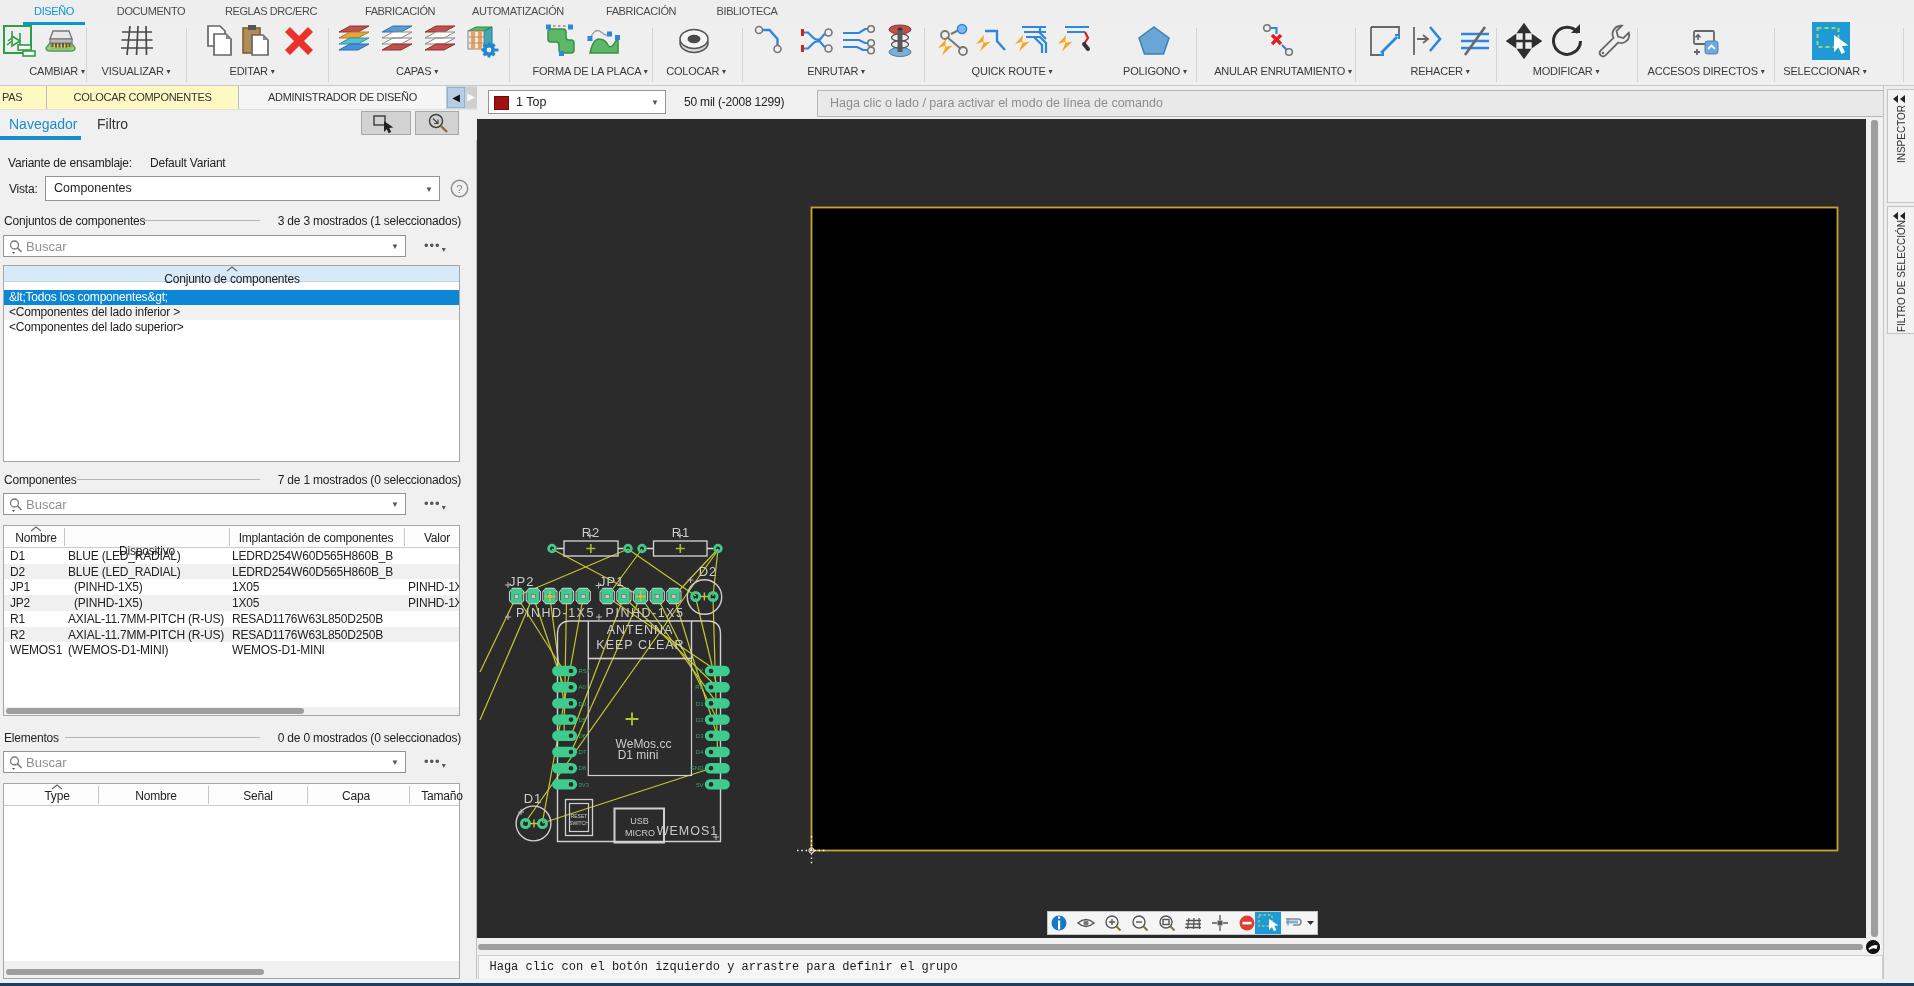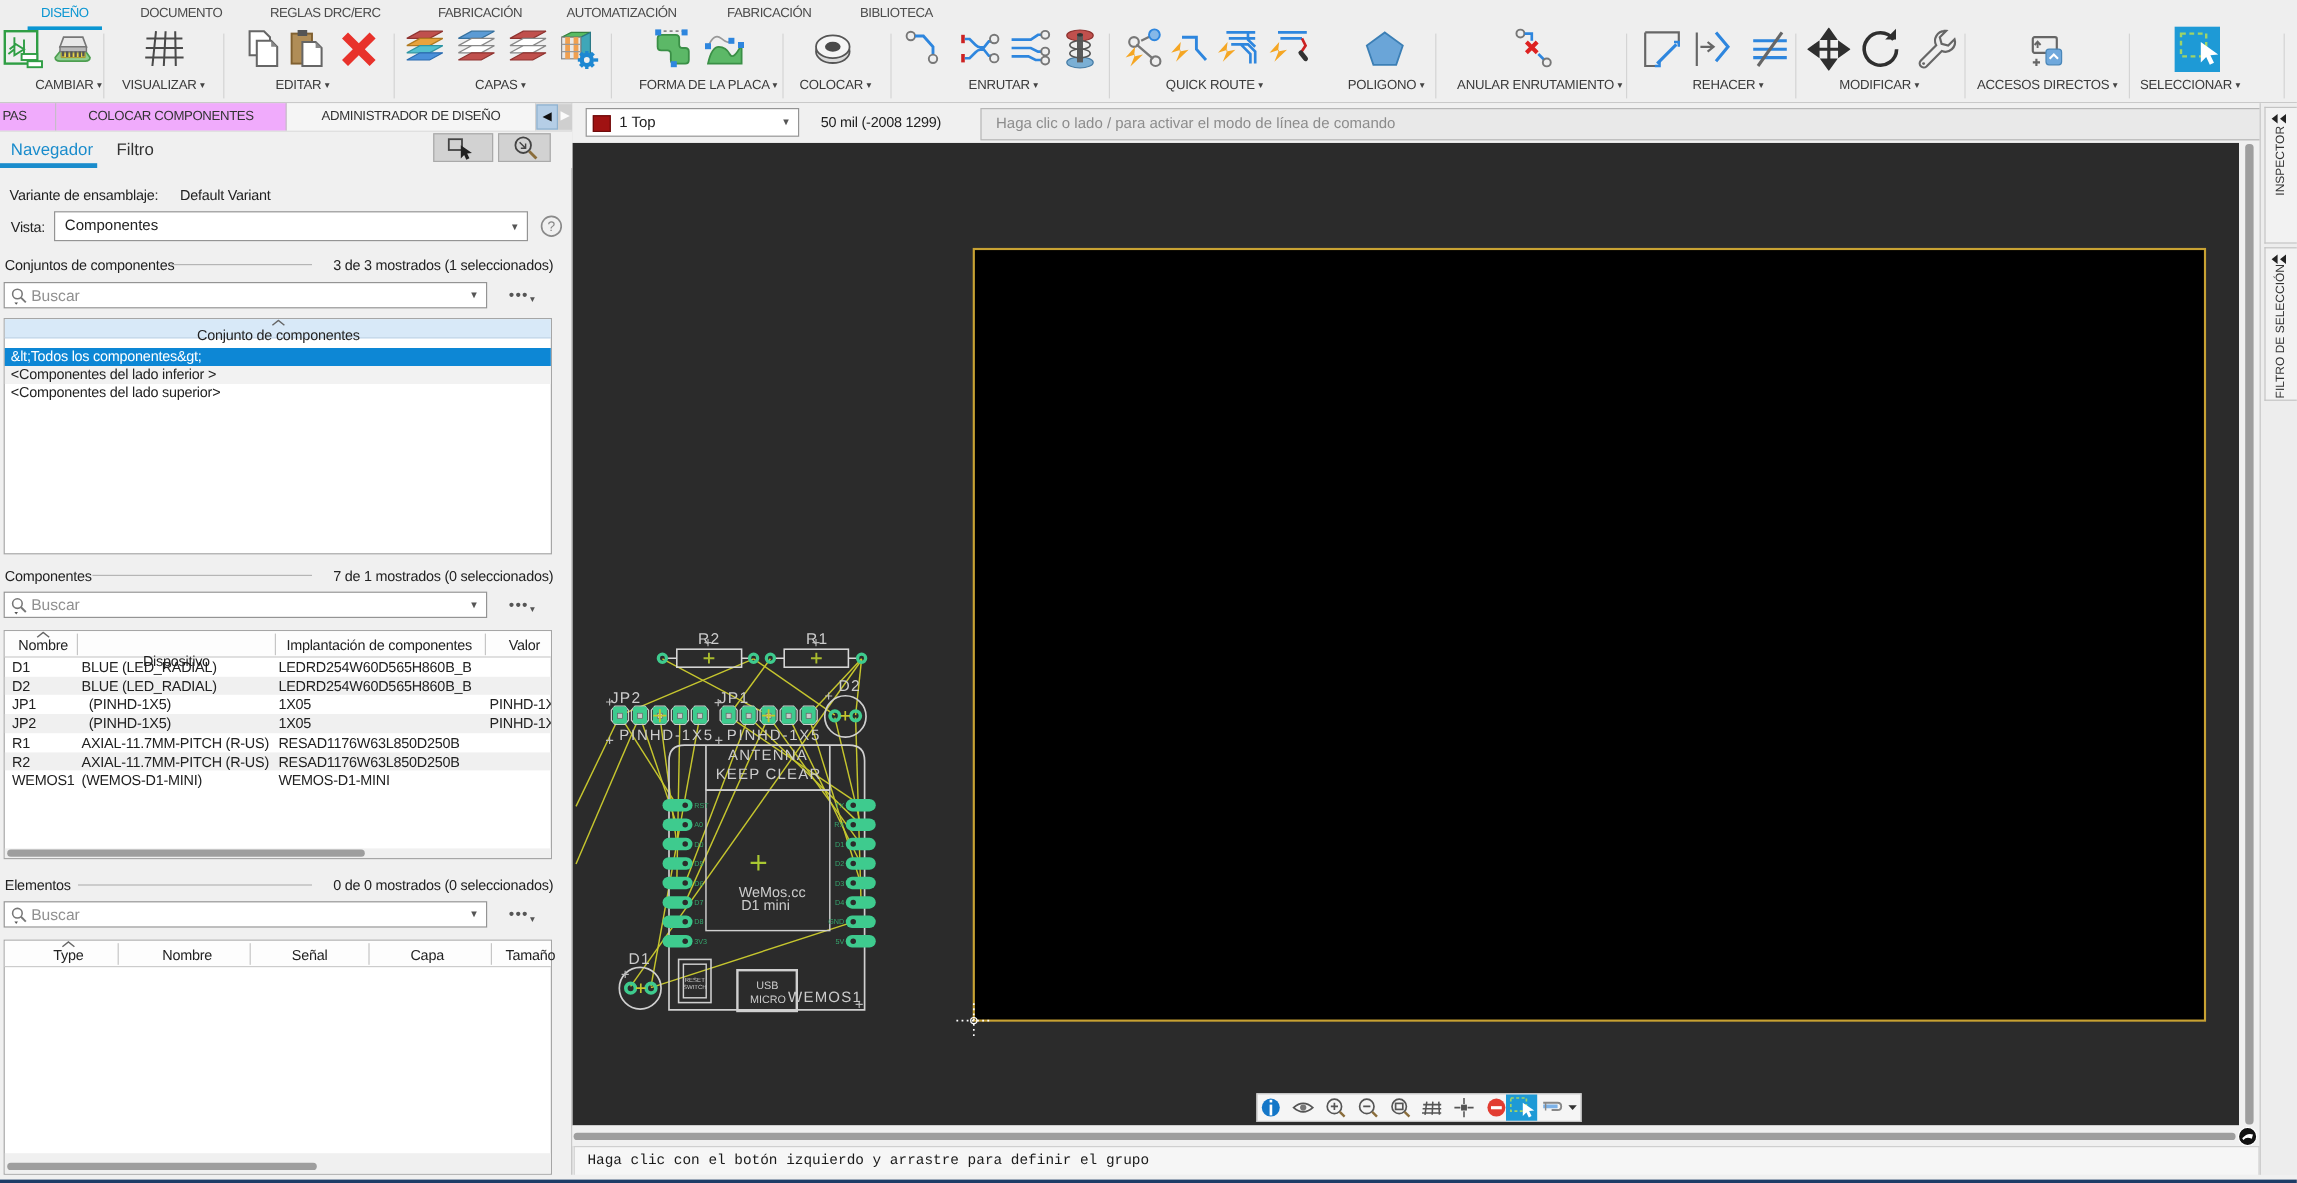--- a/index.html
+++ b/index.html
@@ -3,21 +3,21 @@
 <meta charset="utf-8">
 <style>
 *{margin:0;padding:0;box-sizing:border-box}
 html,body{width:1914px;height:986px;overflow:hidden;background:#f0f0f0;font-family:"Liberation Sans",sans-serif}
 .a{position:absolute}
 .lbl{position:absolute;top:65px;font-size:11px;letter-spacing:-0.2px;color:#3a3a3a;white-space:nowrap;transform:translateX(-50%)}
 .lbl .cr{font-size:8px;color:#444;vertical-align:1px}
 .sep{position:absolute;top:28px;height:54px;width:1px;background:#d4d4d4}
 .ic{position:absolute;top:23px}
 .tabt{position:absolute;top:5px;font-size:11px;letter-spacing:-0.4px;color:#4b4b4b;white-space:nowrap;transform:translateX(-50%)}
-.ptab{position:absolute;top:0;height:23px;background:#f0abfc;border-right:1px solid #bdbdbd;font-size:11px;letter-spacing:-0.3px;color:#333;text-align:center;line-height:22px;white-space:nowrap;overflow:hidden}
+.ptab{position:absolute;top:0;height:23px;background:#fef9c3;border-right:1px solid #bdbdbd;font-size:11px;letter-spacing:-0.3px;color:#333;text-align:center;line-height:22px;white-space:nowrap;overflow:hidden}
 .sect{position:absolute;font-size:12px;letter-spacing:-0.2px;color:#222;white-space:nowrap}
 .combo{position:absolute;background:#fff;border:1px solid #949494}
 .combo .ar{position:absolute;right:6px;top:50%;transform:translateY(-50%);font-size:8px;color:#555}
 .srch .bt{position:absolute;left:22px;top:50%;transform:translateY(-50%);font-size:13px;color:#909090}
 .dots{position:absolute;font-size:13px;color:#555;letter-spacing:1px}
 .dots .c2{position:absolute;top:7px;right:-6px;font-size:8px;color:#555}
 .tbl{position:absolute;background:#fff;border:1px solid #a6a6a6}
 .row{position:absolute;left:0;right:0;height:15.7px;font-size:12px;letter-spacing:-0.2px;color:#222;white-space:nowrap;overflow:hidden}
 .cell{position:absolute;top:1px}
 .hdr12{font-size:12px;letter-spacing:-0.2px;color:#222;position:absolute;transform:translateX(-50%);white-space:nowrap}

